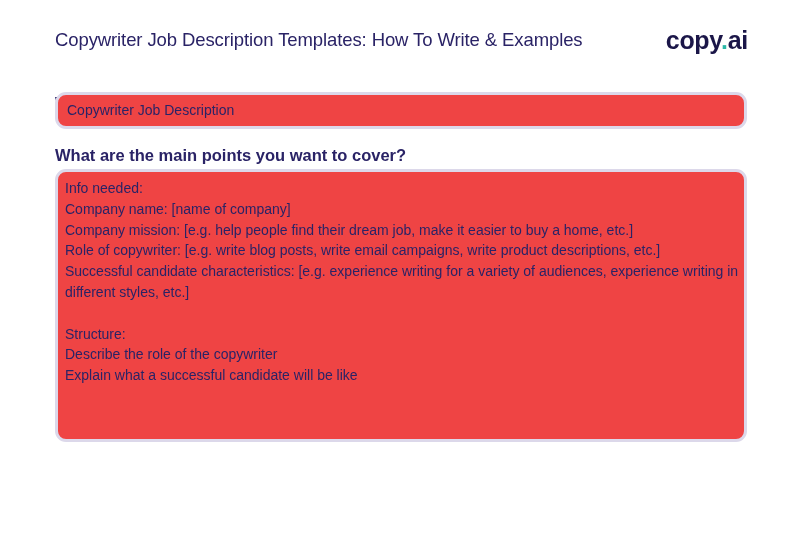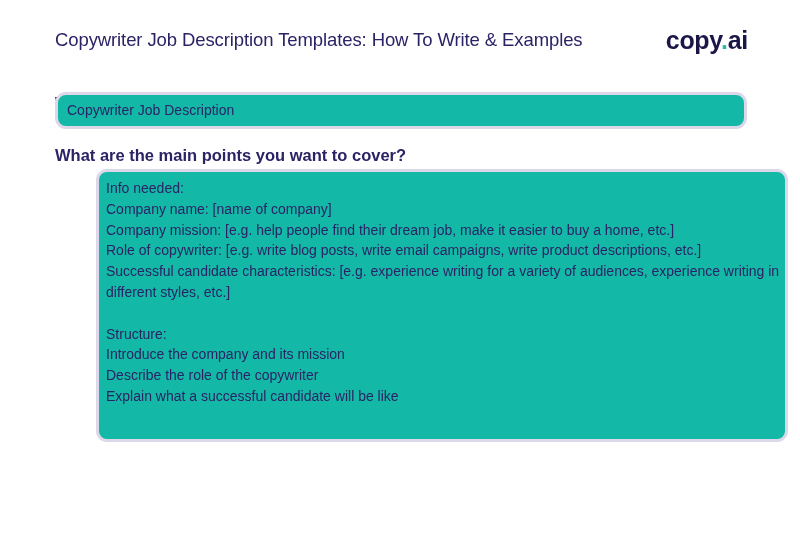--- a/index.html
+++ b/index.html
@@ -10,25 +10,25 @@
     .page-title { position: absolute; left: 0; top: 2px; font-size: 18.5px; font-weight: normal; color: #2a2366; letter-spacing: -0.1px; white-space: nowrap; }
     .logo { position: absolute; right: 0; top: -1px; font-size: 25px; font-weight: bold; color: #1b1648; letter-spacing: -0.3px; white-space: nowrap; }
     .logo .dot { color: #2bb8a8; }
 
     .label { position: absolute; left: 55px; font-size: 16.5px; font-weight: bold; color: #2a2366; white-space: nowrap; }
     .label-1 { top: 68px; margin-top: 26px; }
     .label-2 { top: 146px; }
 
     .field {
       position: absolute; left: 55px; width: 692px;
-      background: #14b8a6; border: 3.5px solid #dcd8ea; border-radius: 11px;
+      background: #ef4444; border: 3.5px solid #dcd8ea; border-radius: 11px;
       color: #2a2366; font-size: 14px;
     }
     .field-input { top: 92px; height: 37px; padding: 7px 0 0 9px; white-space: nowrap; }
-    .field-textarea { top: 169px; height: 273px; padding: 6px 0 0 7px; margin-left: 41px; }
+    .field-textarea { top: 169px; height: 273px; padding: 6px 0 0 7px; }
     .field-textarea .line { height: 20.8px; line-height: 20.8px; white-space: nowrap; }
     .field-textarea .line.blank { height: 20.8px; }
   </style>
 </head>
 <body>
 
 <div class="header">
   <div class="page-title">Copywriter Job Description Templates: How To Write &amp; Examples</div>
   <div class="logo"><span>copy</span><span class="dot">.</span><span>ai</span></div>
 </div>
@@ -39,16 +39,15 @@
 <div class="label label-2">What are the main points you want to cover?</div>
 <div class="field field-textarea">
   <div class="line">Info needed:</div>
   <div class="line">Company name: [name of company]</div>
   <div class="line">Company mission: [e.g. help people find their dream job, make it easier to buy a home, etc.]</div>
   <div class="line">Role of copywriter: [e.g. write blog posts, write email campaigns, write product descriptions, etc.]</div>
   <div class="line">Successful candidate characteristics: [e.g. experience writing for a variety of audiences, experience writing in</div>
   <div class="line">different styles, etc.]</div>
   <div class="line blank"></div>
   <div class="line">Structure:</div>
-  <div class="line">Introduce the company and its mission</div>
   <div class="line">Describe the role of the copywriter</div>
   <div class="line">Explain what a successful candidate will be like</div>
 </div>
 
 </body></html>

